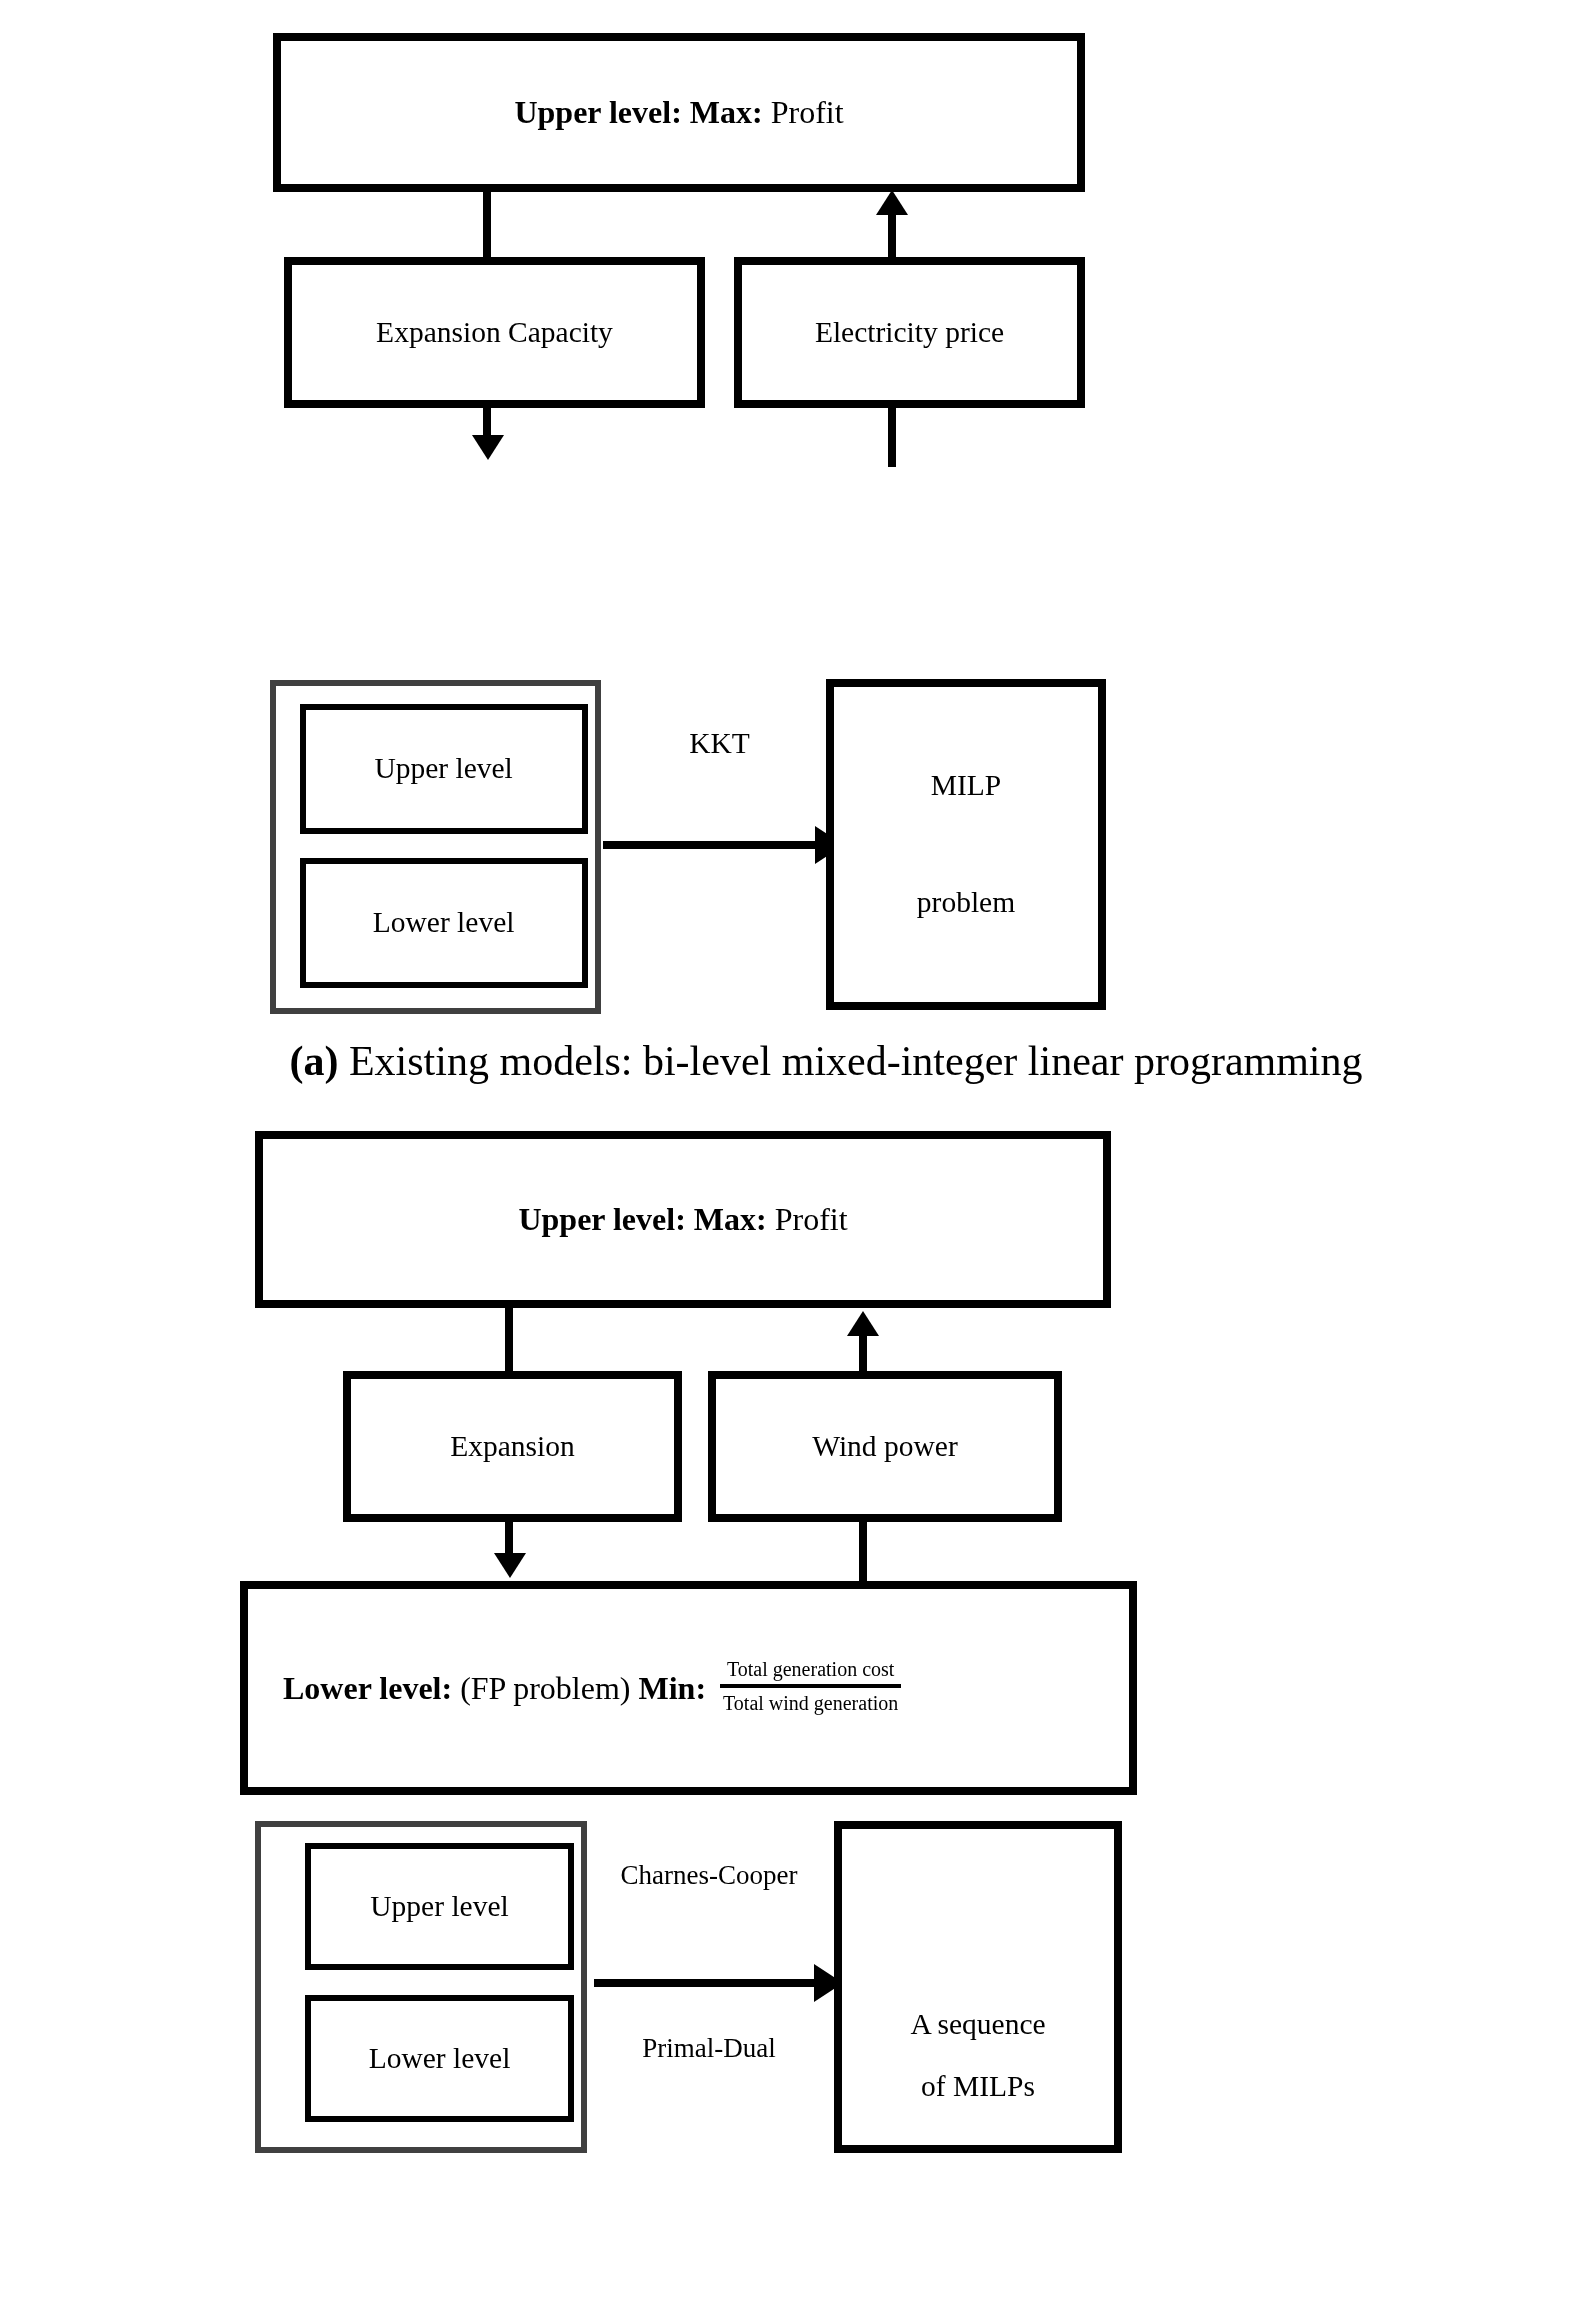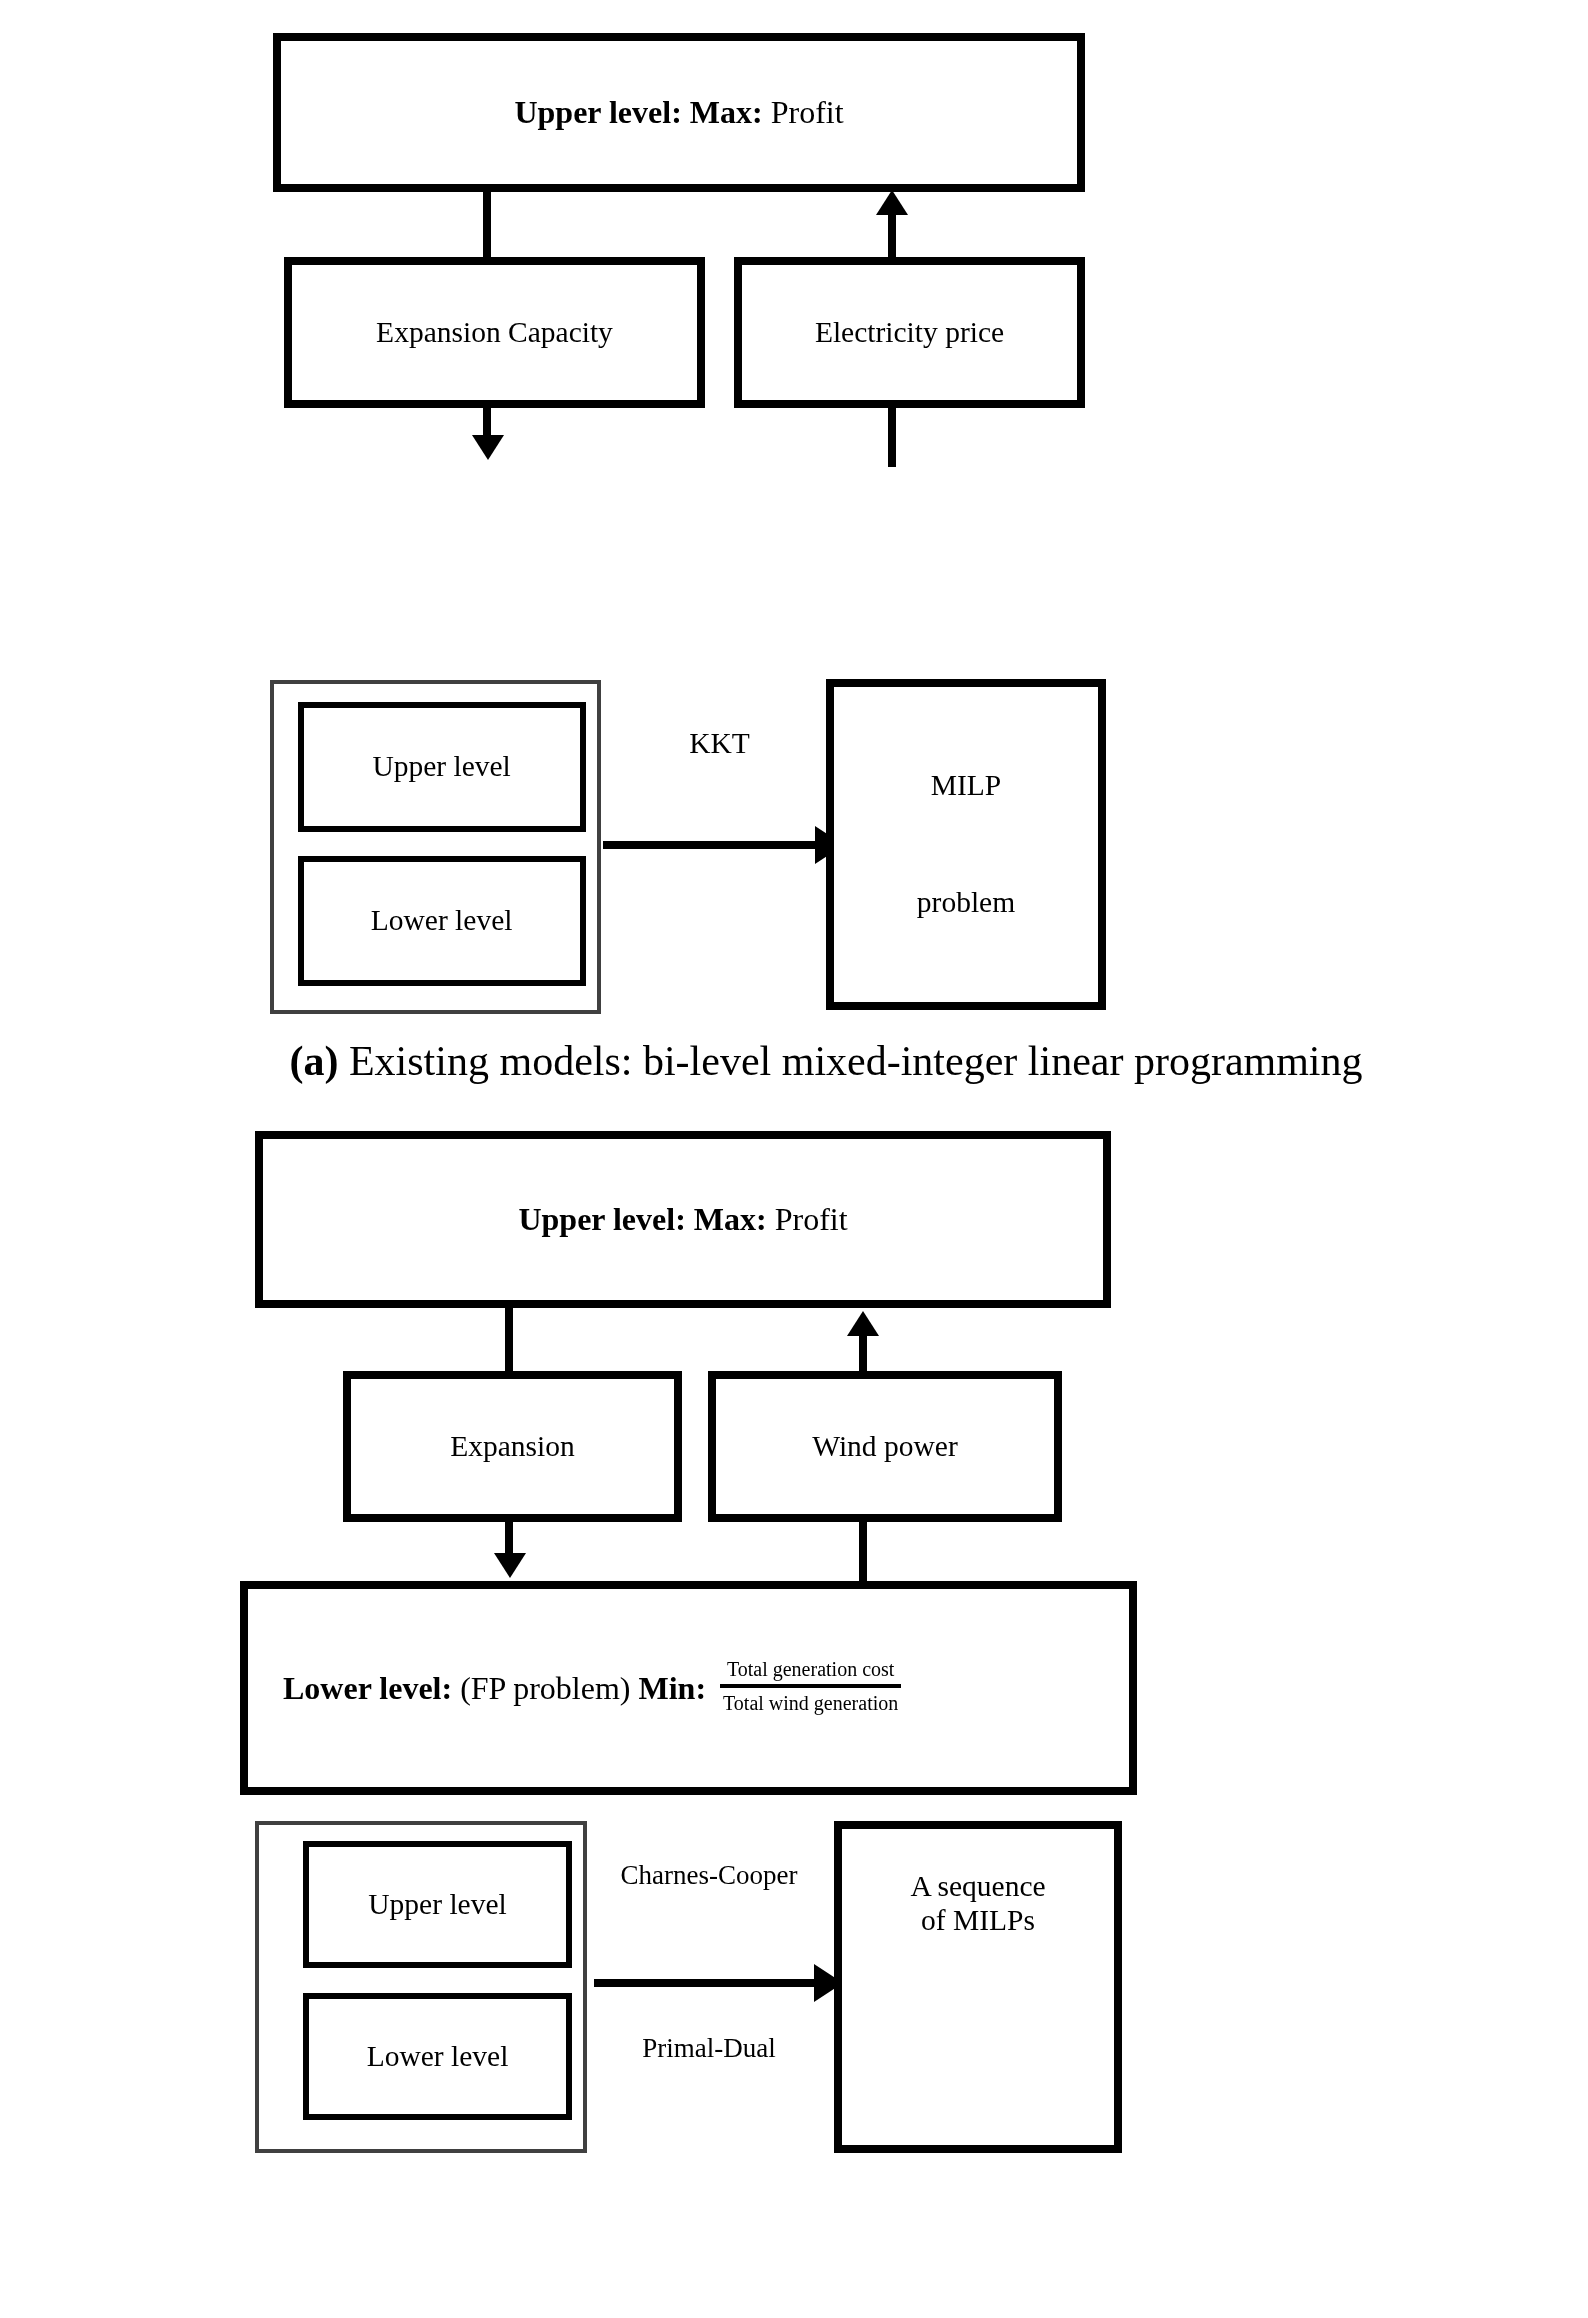--- a/index.html
+++ b/index.html
@@ -34,21 +34,21 @@
     justify-content: center;
     text-align: center;
     line-height: 1.15;
   }
   .node.thin { border-width: 6.6px; }
 
   .group-outer {
     position: absolute;
     box-sizing: border-box;
     background: #ffffff;
-    border: 4px solid #404040;
+    border: 6px solid #404040;
   }
 
   .label-text {
     font-size: 29.5px;
     white-space: nowrap;
   }
   .label-text.big { font-size: 32px; }
   .b { font-weight: bold; }
 
   
@@ -226,20 +226,20 @@
     <div class="node thin" style="left:44px; top:168px; width:269px; height:127px;">
       <span class="label-text">Lower level</span>
     </div>
   </div>
 
   <div class="free-text" style="left:587px; top:1860px; width:244px; font-size:27px;">Charnes-Cooper</div>
   <div class="hline" style="left:594px; top:1979px; width:221px;"></div>
   <div class="arrow-right" style="left:814px; top:1964px;"></div>
   <div class="free-text" style="left:587px; top:2033px; width:244px; font-size:27px;">Primal-Dual</div>
 
-  <div class="node" style="left:834px; top:1821px; width:288px; height:332px; flex-direction:column; justify-content:flex-start; padding:41px 16px;">
+  <div class="node" style="left:834px; top:1821px; width:288px; height:332px; flex-direction:column; justify-content:flex-end; padding:41px 16px;gap:28px;">
     <span class="label-text">A sequence</span>
     <span class="label-text">of MILPs</span>
   </div>
 
 
 </div>
 
 
 </body></html>

